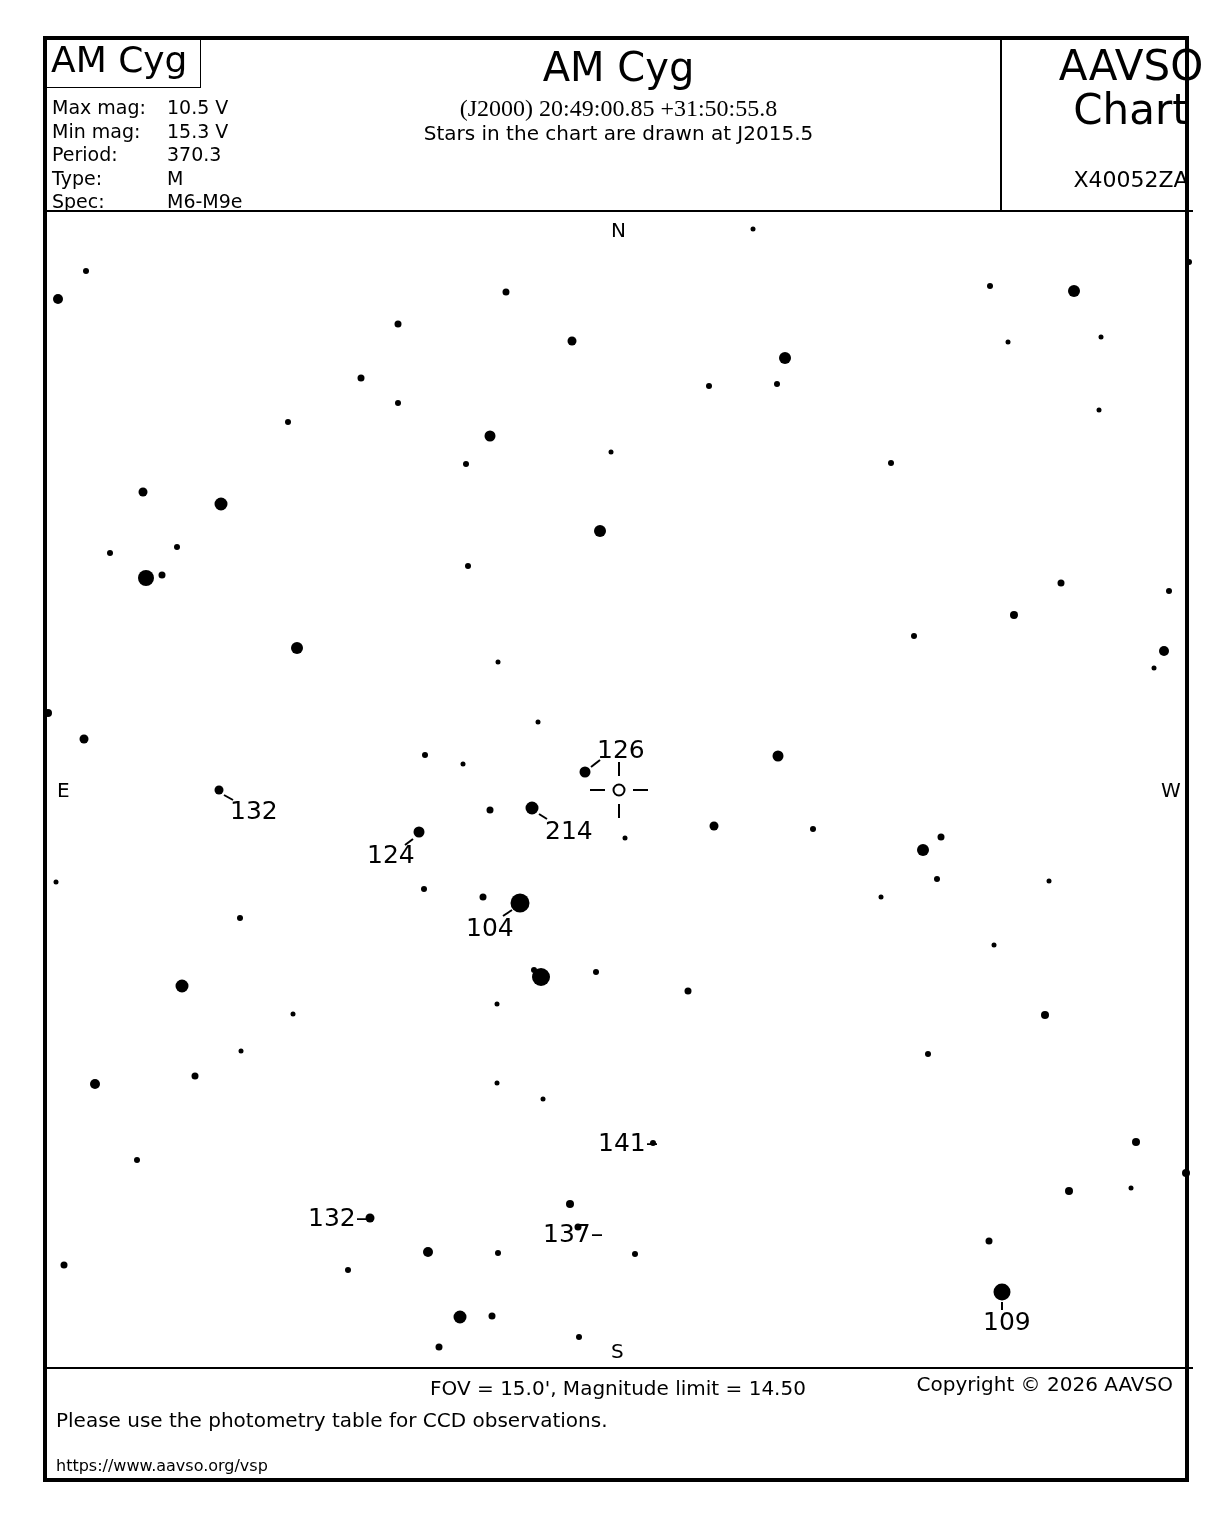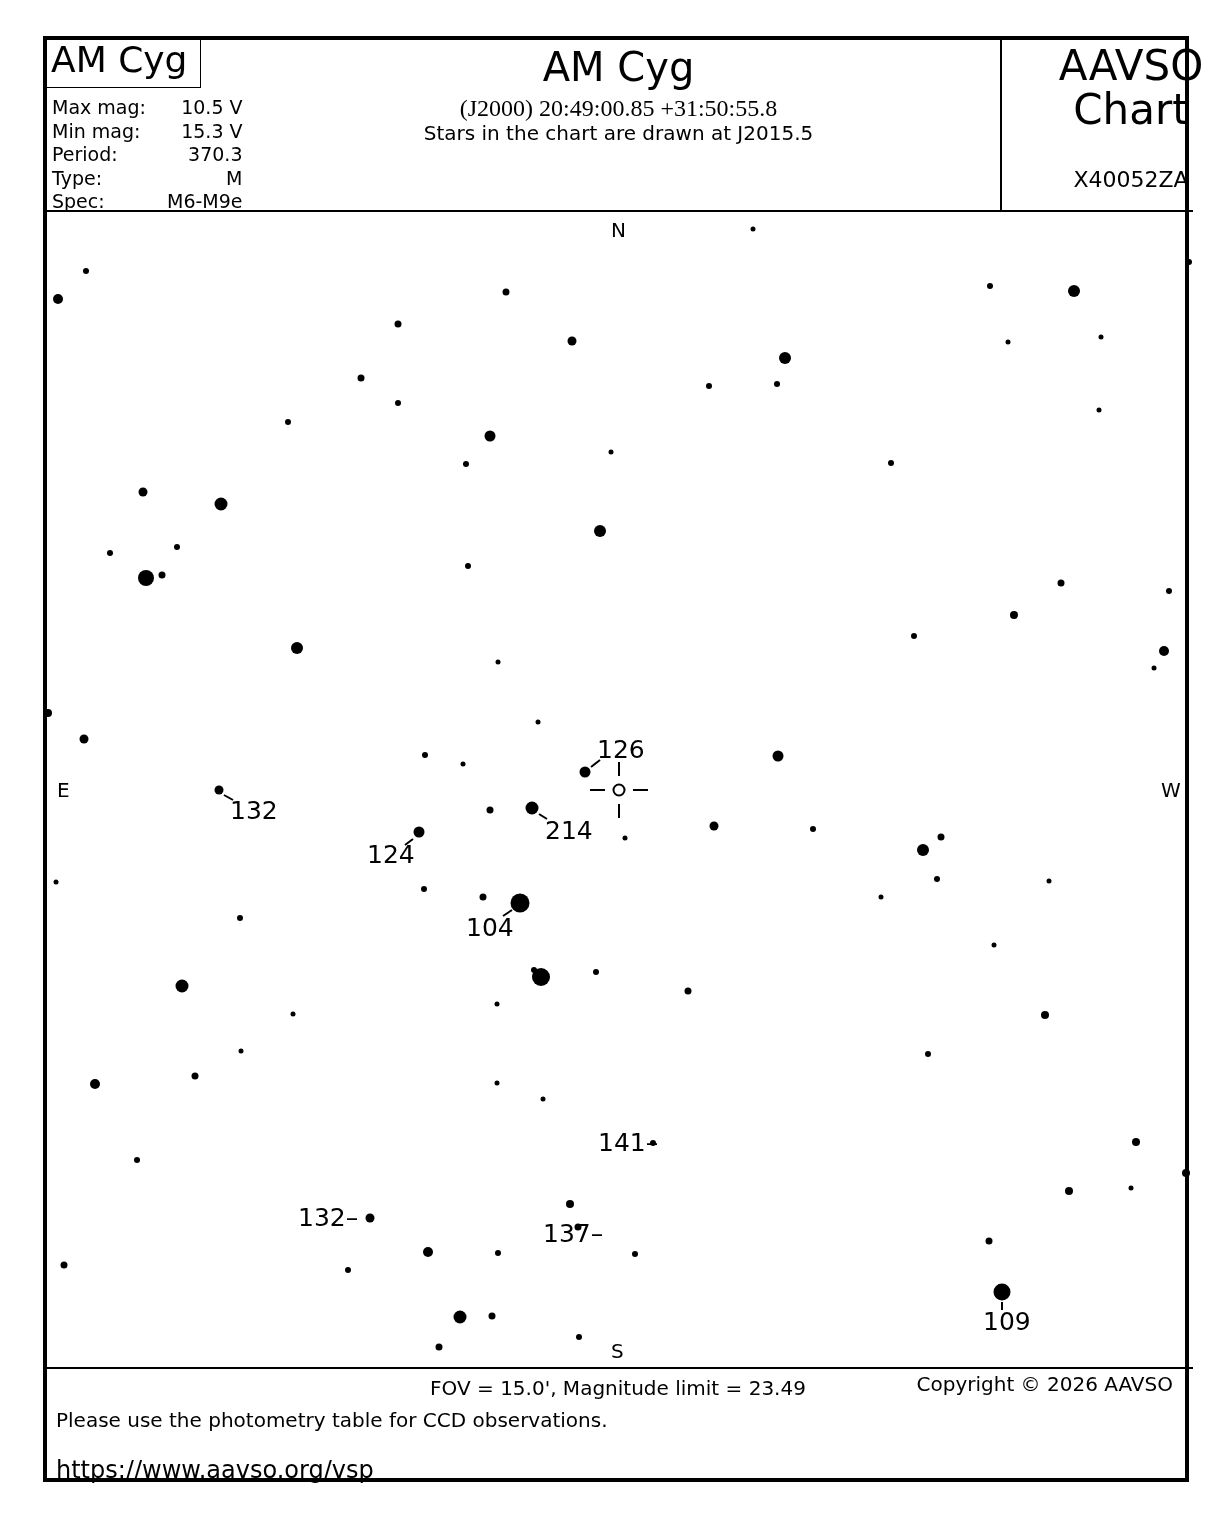--- a/index.html
+++ b/index.html
@@ -3,34 +3,34 @@
 <meta charset="utf-8">
 <style>
   html,body{margin:0;padding:0;background:#fff;}
   body{width:1230px;height:1530px;position:relative;font-family:"DejaVu Sans",sans-serif;color:#000;overflow:hidden;}
   .frame{position:absolute;left:43px;top:36px;width:1146px;height:1446px;border:4px solid #000;box-sizing:border-box;}
   .hdr-line{position:absolute;left:43px;top:210px;width:1150px;height:2px;background:#000;}
   .ftr-line{position:absolute;left:43px;top:1367px;width:1150px;height:2px;background:#000;}
   .vline{position:absolute;left:1000px;top:36px;width:2px;height:176px;background:#000;}
   .namebox{position:absolute;left:45px;top:38px;width:156px;height:50px;border-right:1.5px solid #000;border-bottom:1.5px solid #000;box-sizing:border-box;font-size:36px;line-height:44px;padding-left:6px;}
   .info{position:absolute;left:52px;top:96px;font-size:19px;line-height:23.5px;}
-  .info .row{display:flex;justify-content:space-between;}
+  .info .row{display:flex;}
   .info .k{width:115px;}
   .title{position:absolute;left:220px;width:797px;text-align:center;}
   .t1{top:44px;font-size:40px;line-height:46px;}
   .t2{top:94px;font-size:24px;line-height:28px;font-family:Liberation Serif, serif;}
   .t3{top:121px;font-size:20px;line-height:24px;}
   .aavso{position:absolute;left:1002px;width:190px;text-align:center;padding-left:34px;}
   .a1{top:44px;font-size:42px;line-height:44px;}
   .a2{top:167px;font-size:22px;line-height:26px;}
   .dir{position:absolute;font-size:20px;line-height:20px;}
   .lbl{position:absolute;font-size:25px;line-height:20px;}
   .fov{position:absolute;left:43px;width:1150px;top:1376px;text-align:center;font-size:20px;}
   .note{position:absolute;left:56px;top:1408px;font-size:20px;}
-  .url{position:absolute;left:56px;top:1456px;font-size:24px;text-align:center;}
+  .url{position:absolute;left:56px;top:1456px;font-size:16px;text-align:center;}
   .copy{position:absolute;right:57px;top:1372px;font-size:20px;margin-left:8px;}
   svg.stars{position:absolute;left:0;top:0;}
 </style>
 </head>
 <body>
 
 <div class="frame"></div>
 <div class="hdr-line"></div>
 <div class="ftr-line"></div>
 <div class="vline"></div>
@@ -189,19 +189,19 @@
 <div class="dir" style="left:57px;top:780px;">E</div>
 <div class="dir" style="left:1161px;top:780px;">W</div>
 
 <div class="lbl" style="left:597px;top:740px;">126</div>
 <div class="lbl" style="left:230px;top:801px;">132</div>
 <div class="lbl" style="left:545px;top:821px;">214</div>
 <div class="lbl" style="left:367px;top:845px;">124</div>
 <div class="lbl" style="left:466px;top:918px;">104</div>
 <div class="lbl" style="left:598px;top:1133px;">141–</div>
 <div class="lbl" style="left:515px;top:1224px;margin-left:28px;">137–</div>
-<div class="lbl" style="left:298px;top:1208px;">132–</div>
+<div class="lbl" style="left:308px;top:1208px;">132–</div>
 <div class="lbl" style="left:983px;top:1312px;">109</div>
 
-<div class="fov">FOV = 15.0', Magnitude limit = 23.49</div>
+<div class="fov">FOV = 15.0', Magnitude limit = 14.50</div>
 <div class="note">Please use the photometry table for CCD observations.</div>
 <div class="url">https://www.aavso.org/vsp</div>
 <div class="copy">Copyright © 2026 AAVSO</div>
 
 </body></html>

